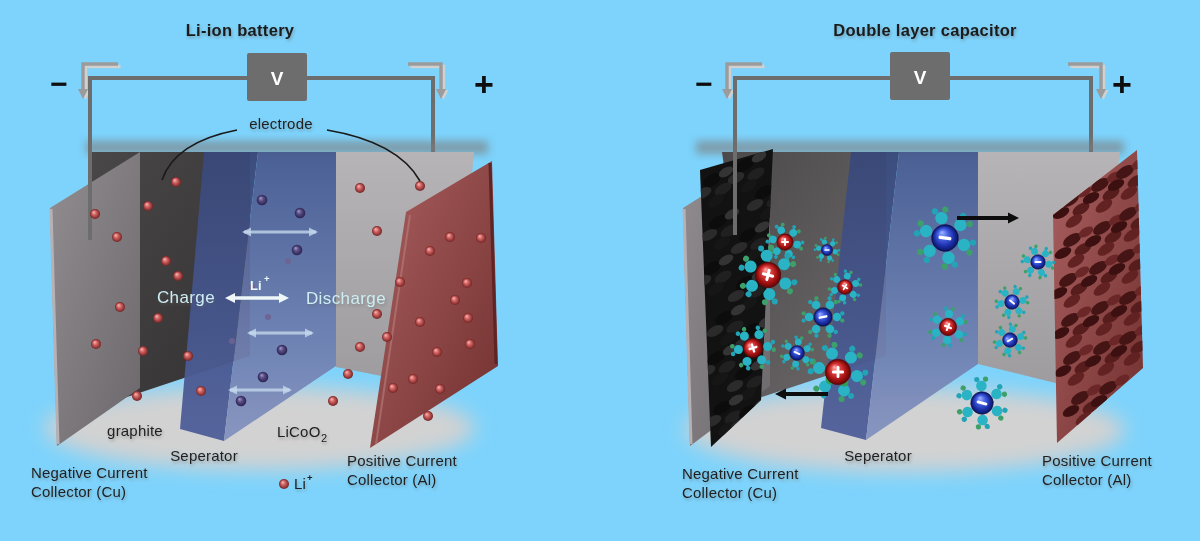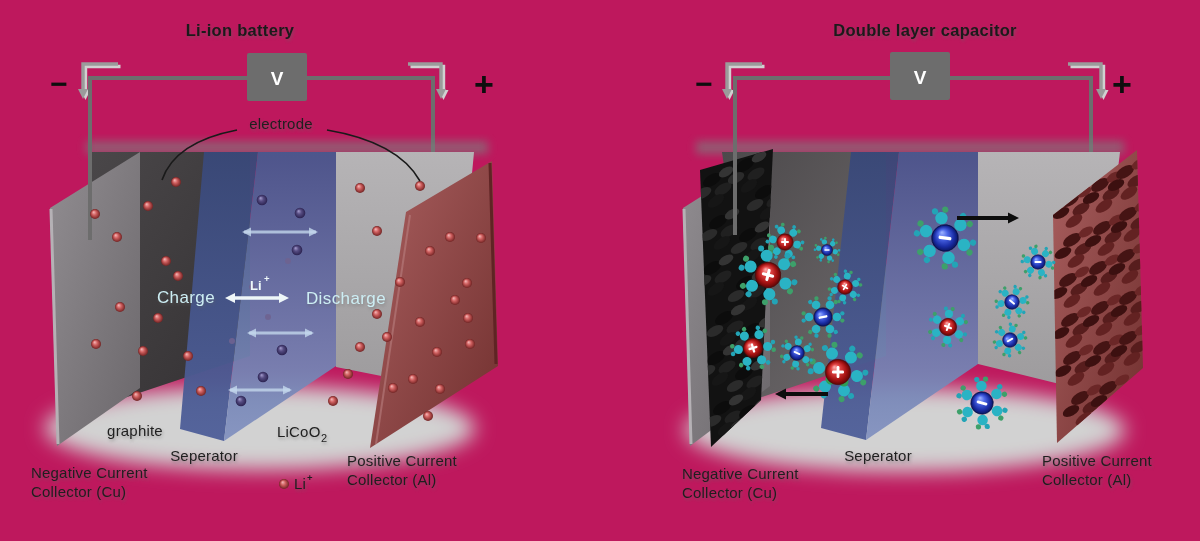--- a/index.html
+++ b/index.html
@@ -1,16 +1,16 @@
 <!DOCTYPE html>
 <html><head>
 <meta charset="utf-8">
 <style>
   html,body{margin:0;padding:0;background:#ffffff;}
-  .stage{position:relative;width:1200px;height:541px;background:#be185d;overflow:hidden;
+  .stage{position:relative;width:1200px;height:541px;background:#7dd3fc;overflow:hidden;
          font-family:"Liberation Sans", sans-serif;}
   svg{display:block;}
   text{font-family:"Liberation Sans", sans-serif;}
   .ttl{font-size:16.5px;font-weight:600;fill:#1b1b1b;letter-spacing:.3px;}
   .lbl{font-size:15px;font-weight:500;fill:#1f1f1f;letter-spacing:.2px;}
   .sub{font-size:11px;font-weight:500;fill:#1f1f1f;}
   .cy {font-size:17px;font-weight:500;fill:#cdeef4;letter-spacing:.4px;}
   .li {font-size:13px;font-weight:600;fill:#eef8fa;}
   .lisup{font-size:9.5px;font-weight:600;fill:#eef8fa;}
   .legsup{font-size:9.5px;font-weight:600;fill:#1f1f1f;}

